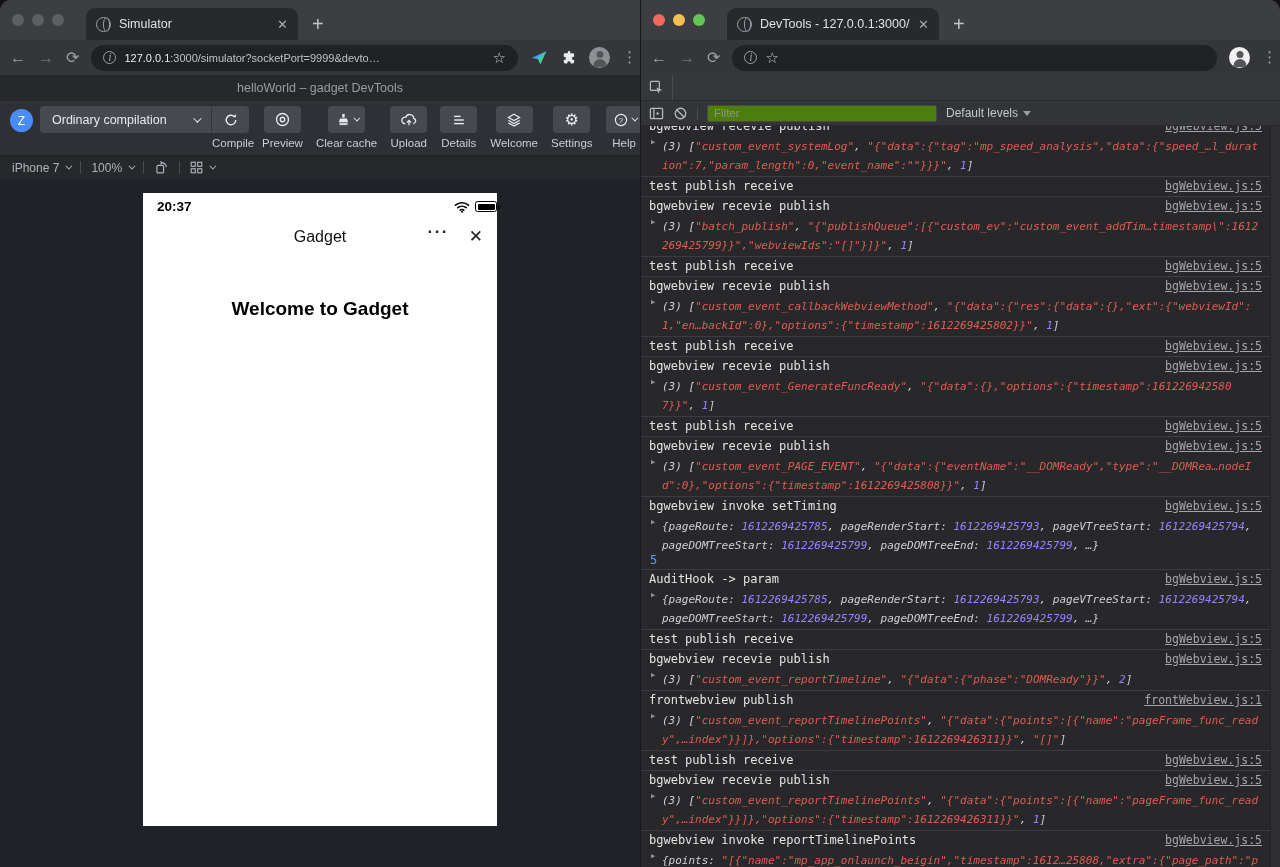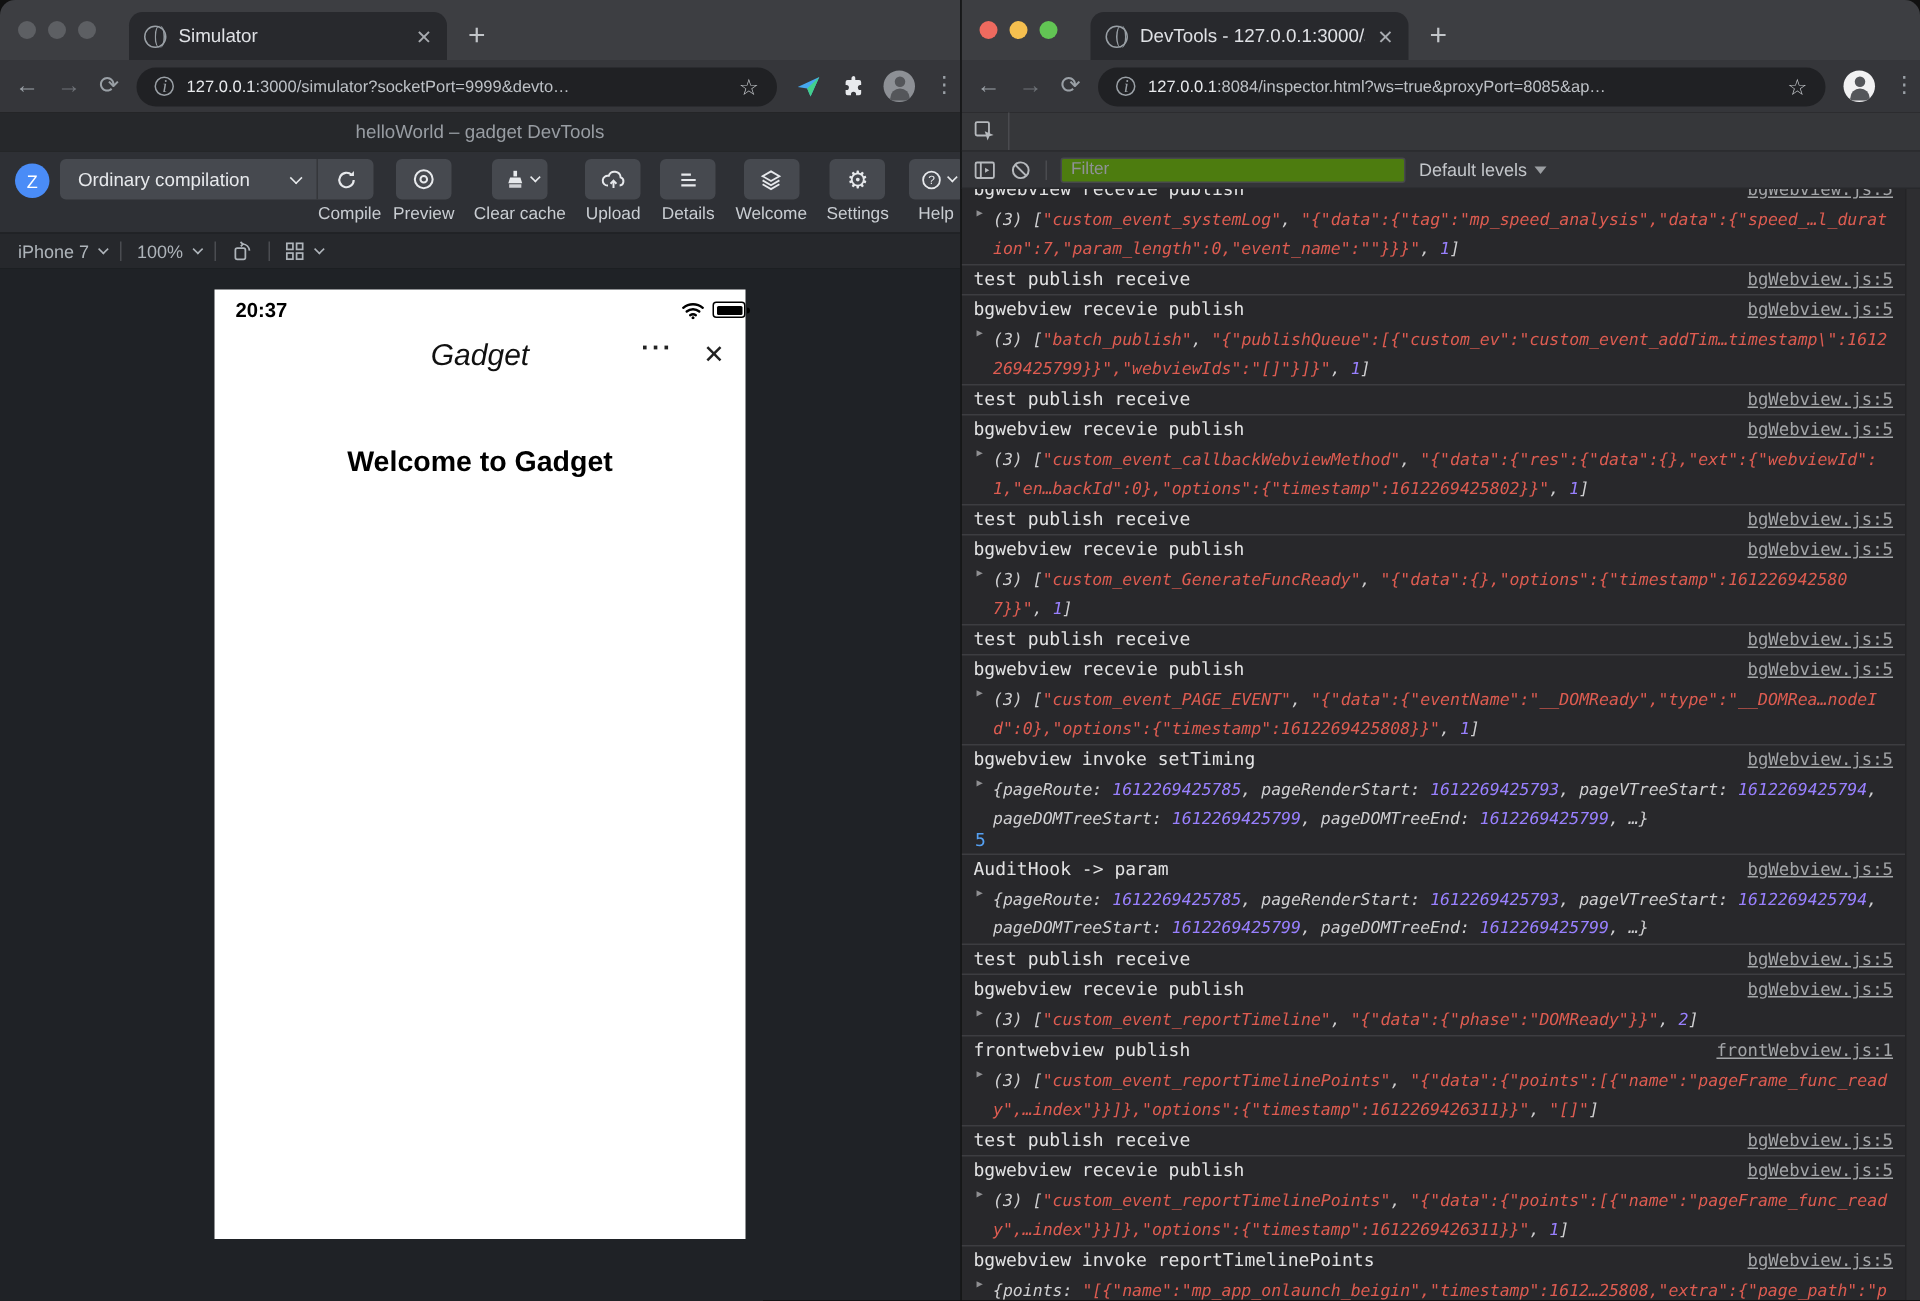--- a/index.html
+++ b/index.html
@@ -53,21 +53,21 @@
   .devicebar{height:24px;background:#26282c;border-top:1px solid #202226;display:flex;align-items:center;gap:10px;padding:0 12px;color:#aeb4ba;font-size:12px;flex:none;}
   .vdiv{width:1px;height:13px;background:#4a4c51;}
   .simarea{flex:1;background:#1f2226;display:flex;justify-content:center;overflow:hidden;}
   .phone{width:354px;height:633px;background:#fff;margin-top:14px;color:#000;position:relative;}
   .statusbar{display:flex;justify-content:space-between;align-items:center;padding:6px 0 0 14px;font-size:13.5px;font-weight:600;}
   .sbicons{display:flex;align-items:center;gap:5px;}
   .battery{width:22px;height:11px;border:1px solid #000;border-radius:2.5px;position:relative;}
   .battery .fill{position:absolute;inset:1.5px;background:#000;border-radius:1px;}
   .battery:after{content:"";position:absolute;right:-4px;top:3px;width:2.5px;height:4px;background:#000;border-radius:0 2px 2px 0;}
   .phnav{height:38px;display:flex;align-items:center;justify-content:center;position:relative;margin-top:4px;}
-  .phnav .t{font-size:20px;color:#111;font-style:italic;}
+  .phnav .t{font-size:16px;color:#111;}
   .phnav .dots{position:absolute;right:48px;font-size:17px;font-weight:700;letter-spacing:1.5px;color:#222;top:4px;}
   .phnav .x{position:absolute;right:14px;font-size:17px;color:#222;top:8px;}
   .welcome{text-align:center;margin-top:42px;font-size:19px;font-weight:600;color:#000;}
   .gbottom{height:26px;background:#292b2f;border-top:1px solid #3a3c41;display:flex;align-items:center;gap:10px;padding:0 12px;color:#aeb4ba;font-size:12.5px;flex:none;}
   .gbottom .spacer{flex:1;}
   .checkbox{width:15px;height:15px;border-radius:3px;background:var(--checkbox-blue);position:relative;}
   .checkbox:after{content:"";position:absolute;left:4.5px;top:1.5px;width:4px;height:8px;border-right:2px solid #fff;border-bottom:2px solid #fff;transform:rotate(40deg);}
 
   
   .dt-tabs{height:26px;background:#36373a;display:flex;align-items:stretch;flex:none;color:#bcbfc3;font-size:12px;border-bottom:1px solid #2b2c2f;}
@@ -305,21 +305,20 @@
       </div>
       <span class="newtab">+</span>
     </div>
 
     <div class="urlrow">
       <span class="navic">←</span>
       <span class="navic dim">→</span>
       <span class="navic">⟳</span>
       <div class="pill">
         <span class="info">i</span>
-        <span class="urltext"><span class="host">127.0.0.1</span><span class="rest">:8084/inspector.html?ws=true&amp;proxyPort=8085&amp;ap…</span></span>
         <span class="star">☆</span>
       </div>
       <span class="avatar-chrome lightbg">
           <span class="hd"></span>
           <span class="bd"></span>
         </span>
       <span class="kebab">⋮</span>
     </div>
 
     <div class="dt-tabs">

